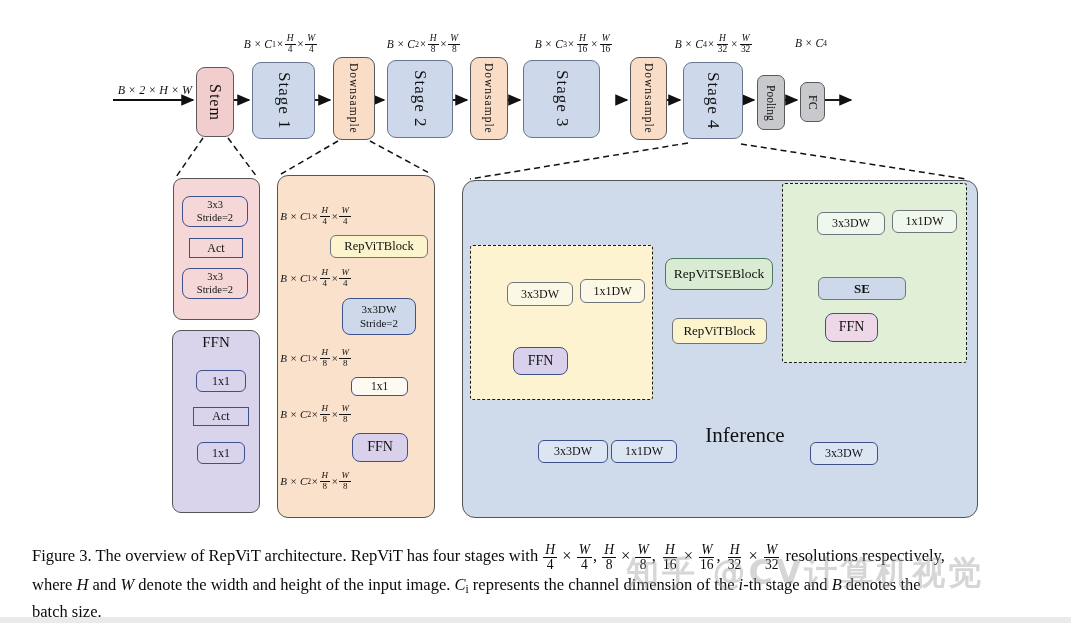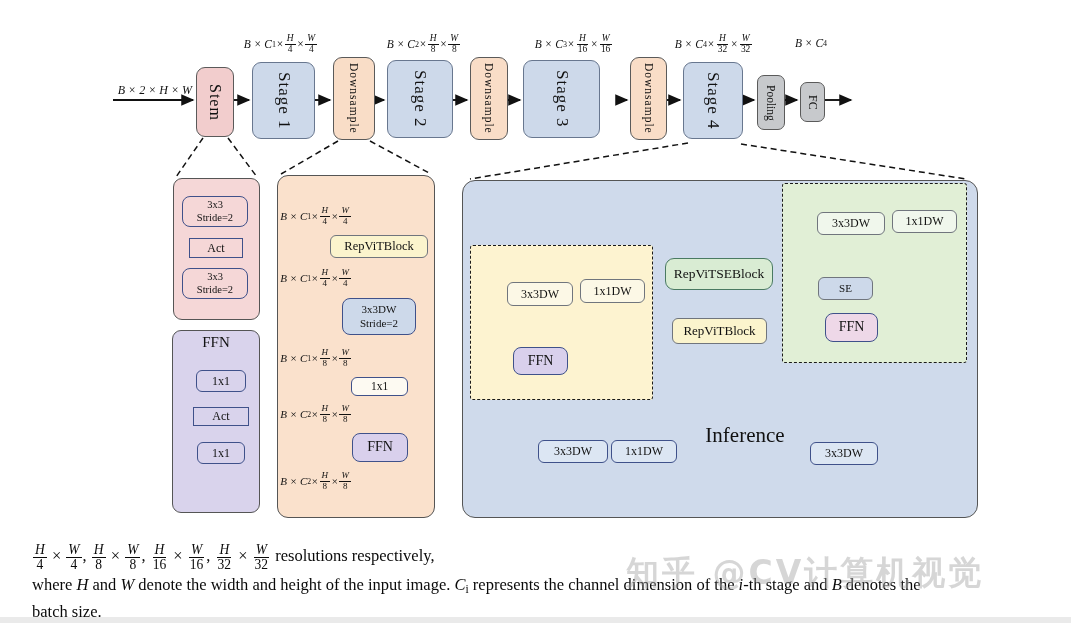--- a/index.html
+++ b/index.html
@@ -417,55 +417,55 @@
   <div class="node ng r6 ltyellow" style="left:507px;top:282px;width:66px;height:24px;font-size:12px;">
     <span>3x3DW</span>
   </div>
   <div class="node ng r6 ltyellow" style="left:580px;top:279px;width:65px;height:24px;font-size:12px;">
     <span>1x1DW</span>
   </div>
   <div class="node nb r8 purple" style="left:513px;top:347px;width:55px;height:28px;font-size:14px;">
     <span>FFN</span>
   </div>
 
-  <div class="node green r8" style="left:665px;top:258px;width:108px;height:32px;font-size:13.5px;border-radius:9px;">
+  <div class="node green r8" style="left:665px;top:258px;width:108px;height:32px;font-size:13.5px;">
     <span>RepViTSEBlock</span>
   </div>
   <div class="node ng r6 yellow" style="left:672px;top:318px;width:95px;height:26px;font-size:13px;">
     <span>RepViTBlock</span>
   </div>
 
   <div class="blk dashed-green" style="left:782px;top:183px;width:185px;height:180px;"></div>
   <div class="node ng r6 ltgreen" style="left:817px;top:212px;width:68px;height:23px;font-size:12px;">
     <span>3x3DW</span>
   </div>
   <div class="node ng r6 ltgreen" style="left:892px;top:210px;width:65px;height:23px;font-size:12px;">
     <span>1x1DW</span>
   </div>
-  <div class="node ng r6 bluefill" style="left:818px;top:277px;width:55px;height:23px;font-size:11px;">
+  <div class="node ng r6 bluefill" style="left:818px;top:277px;width:88px;height:23px;font-size:13px;font-weight:bold;">
     <span>SE</span>
   </div>
   <div class="node nb r8 pinkffn" style="left:825px;top:313px;width:53px;height:29px;font-size:14px;">
     <span>FFN</span>
   </div>
 
   <div class="node nb r6 ltblue" style="left:538px;top:440px;width:70px;height:23px;font-size:12px;">
     <span>3x3DW</span>
   </div>
   <div class="node nb r6 ltblue" style="left:611px;top:440px;width:66px;height:23px;font-size:12px;">
     <span>1x1DW</span>
   </div>
   <div class="node" style="left:695px;top:426px;width:100px;height:20px;font-size:21px;">
     <span>Inference</span>
   </div>
   <div class="node nb r6 ltblue" style="left:810px;top:442px;width:68px;height:23px;font-size:12px;">
     <span>3x3DW</span>
   </div>
 
-  <div id="caption"><span class="frac">
+  <div id="caption"><span>Figure 3. The overview of RepViT architecture. RepViT has four stages with </span><span class="frac">
         <span class="num">H</span>
         <span class="den">4</span>
       </span><span> × </span><span class="frac">
         <span class="num">W</span>
         <span class="den">4</span>
       </span><span>, </span><span class="frac">
         <span class="num">H</span>
         <span class="den">8</span>
       </span><span> × </span><span class="frac">
         <span class="num">W</span>

